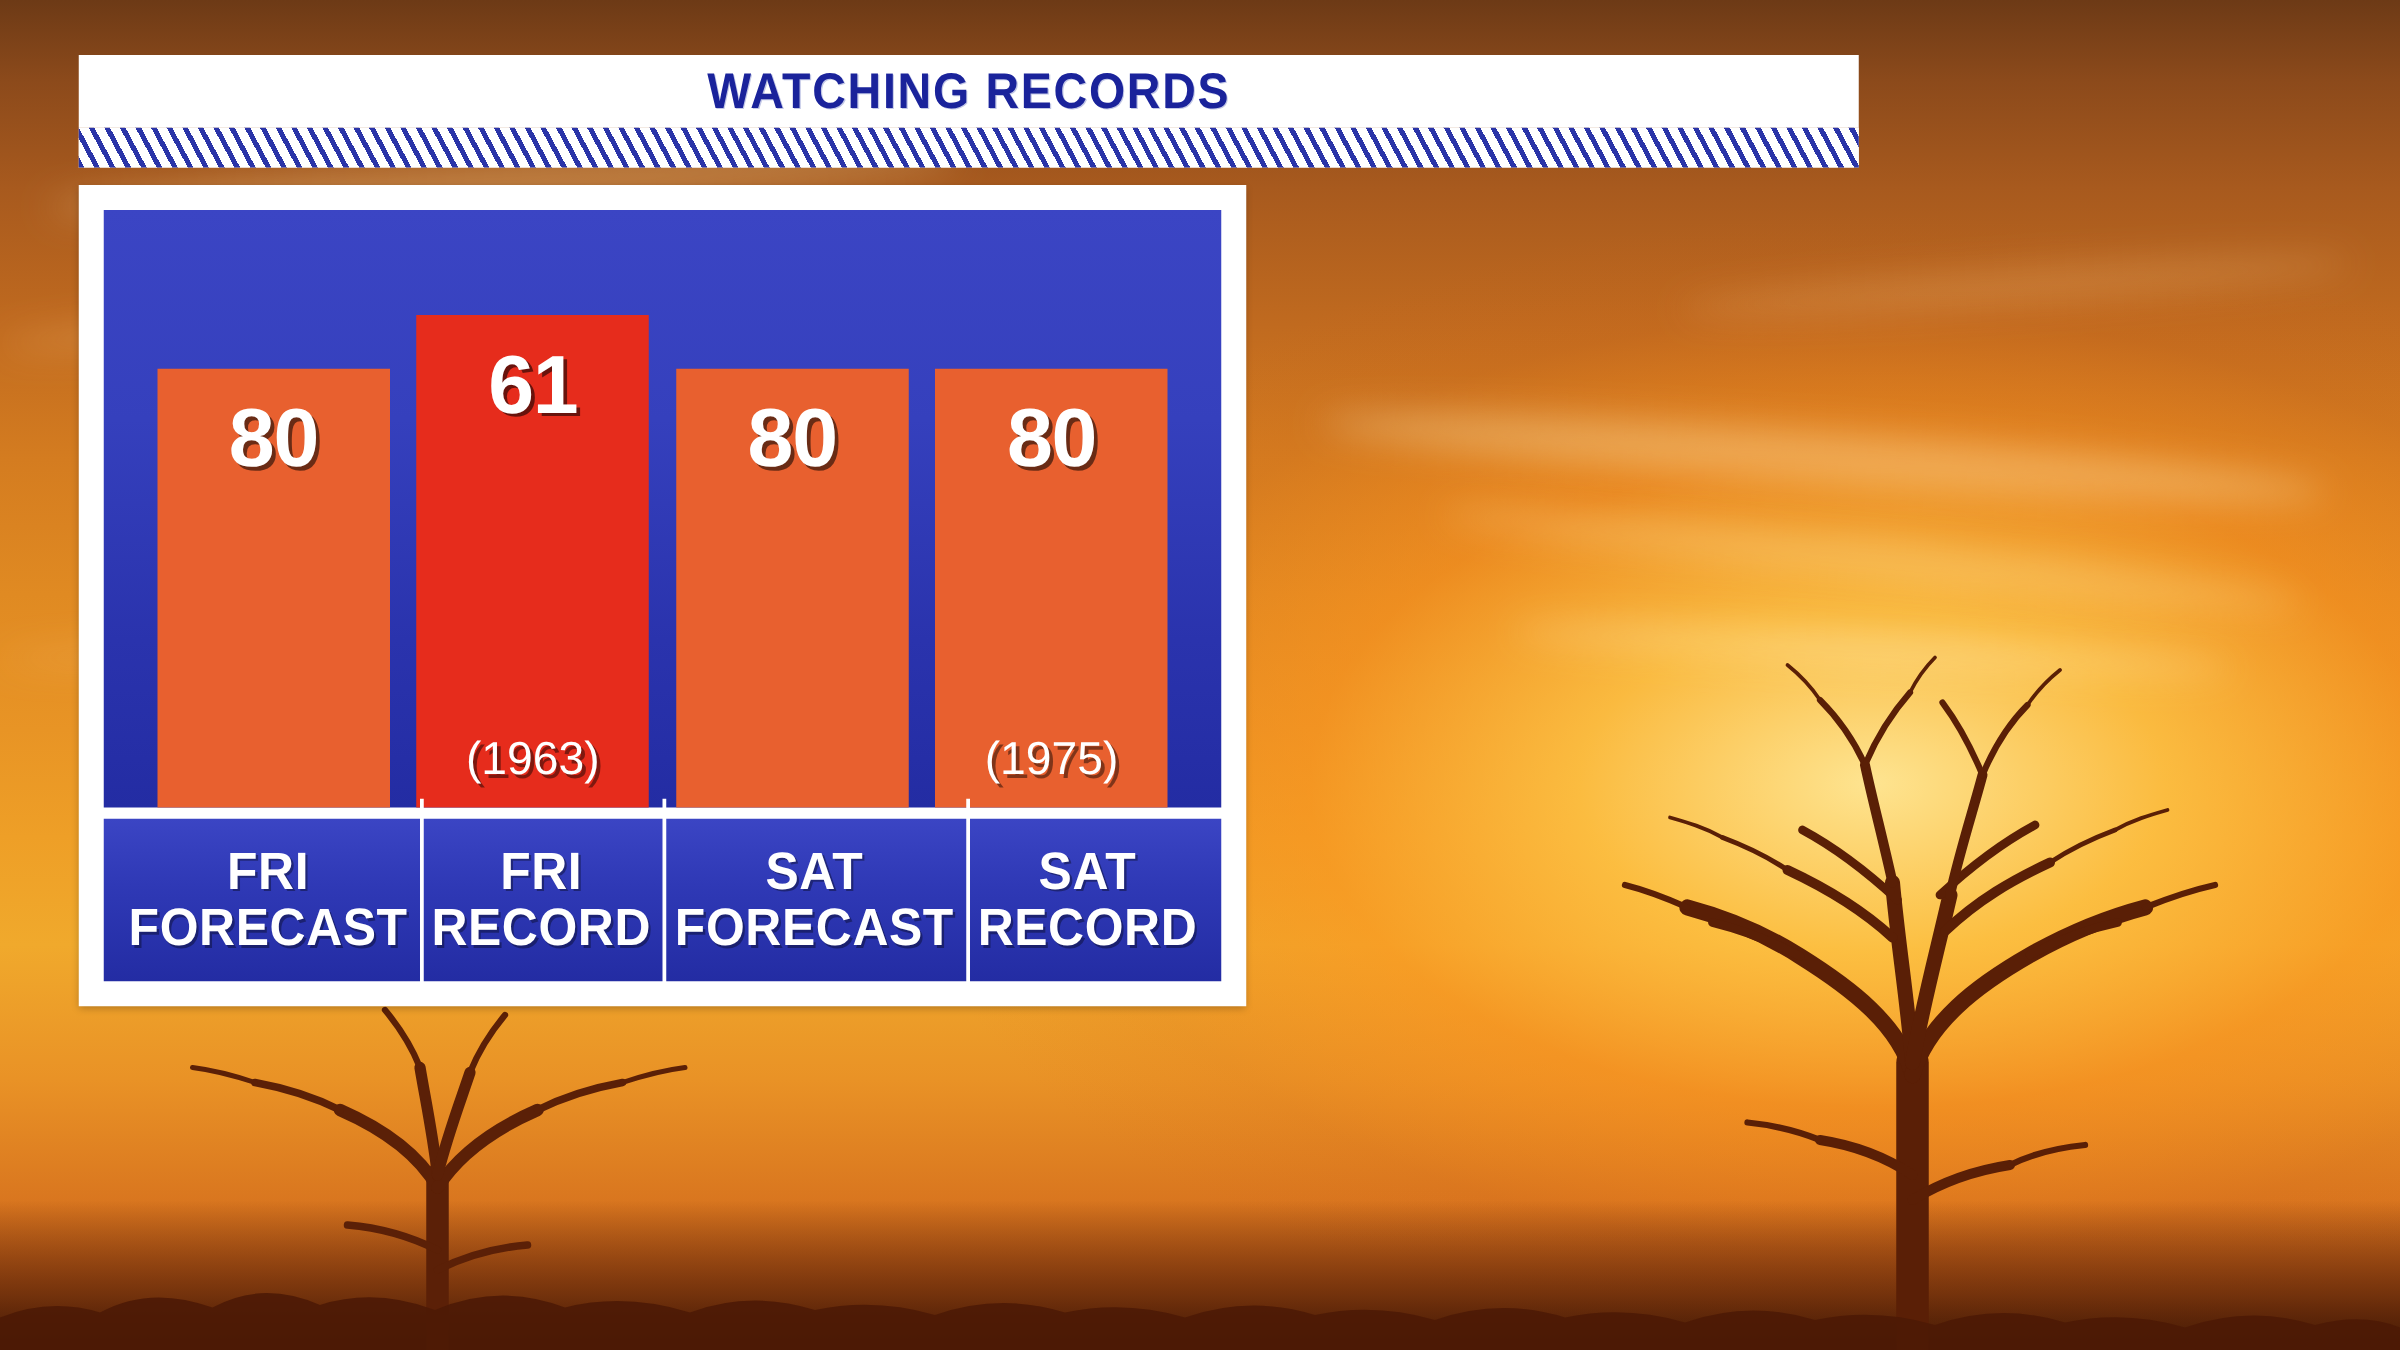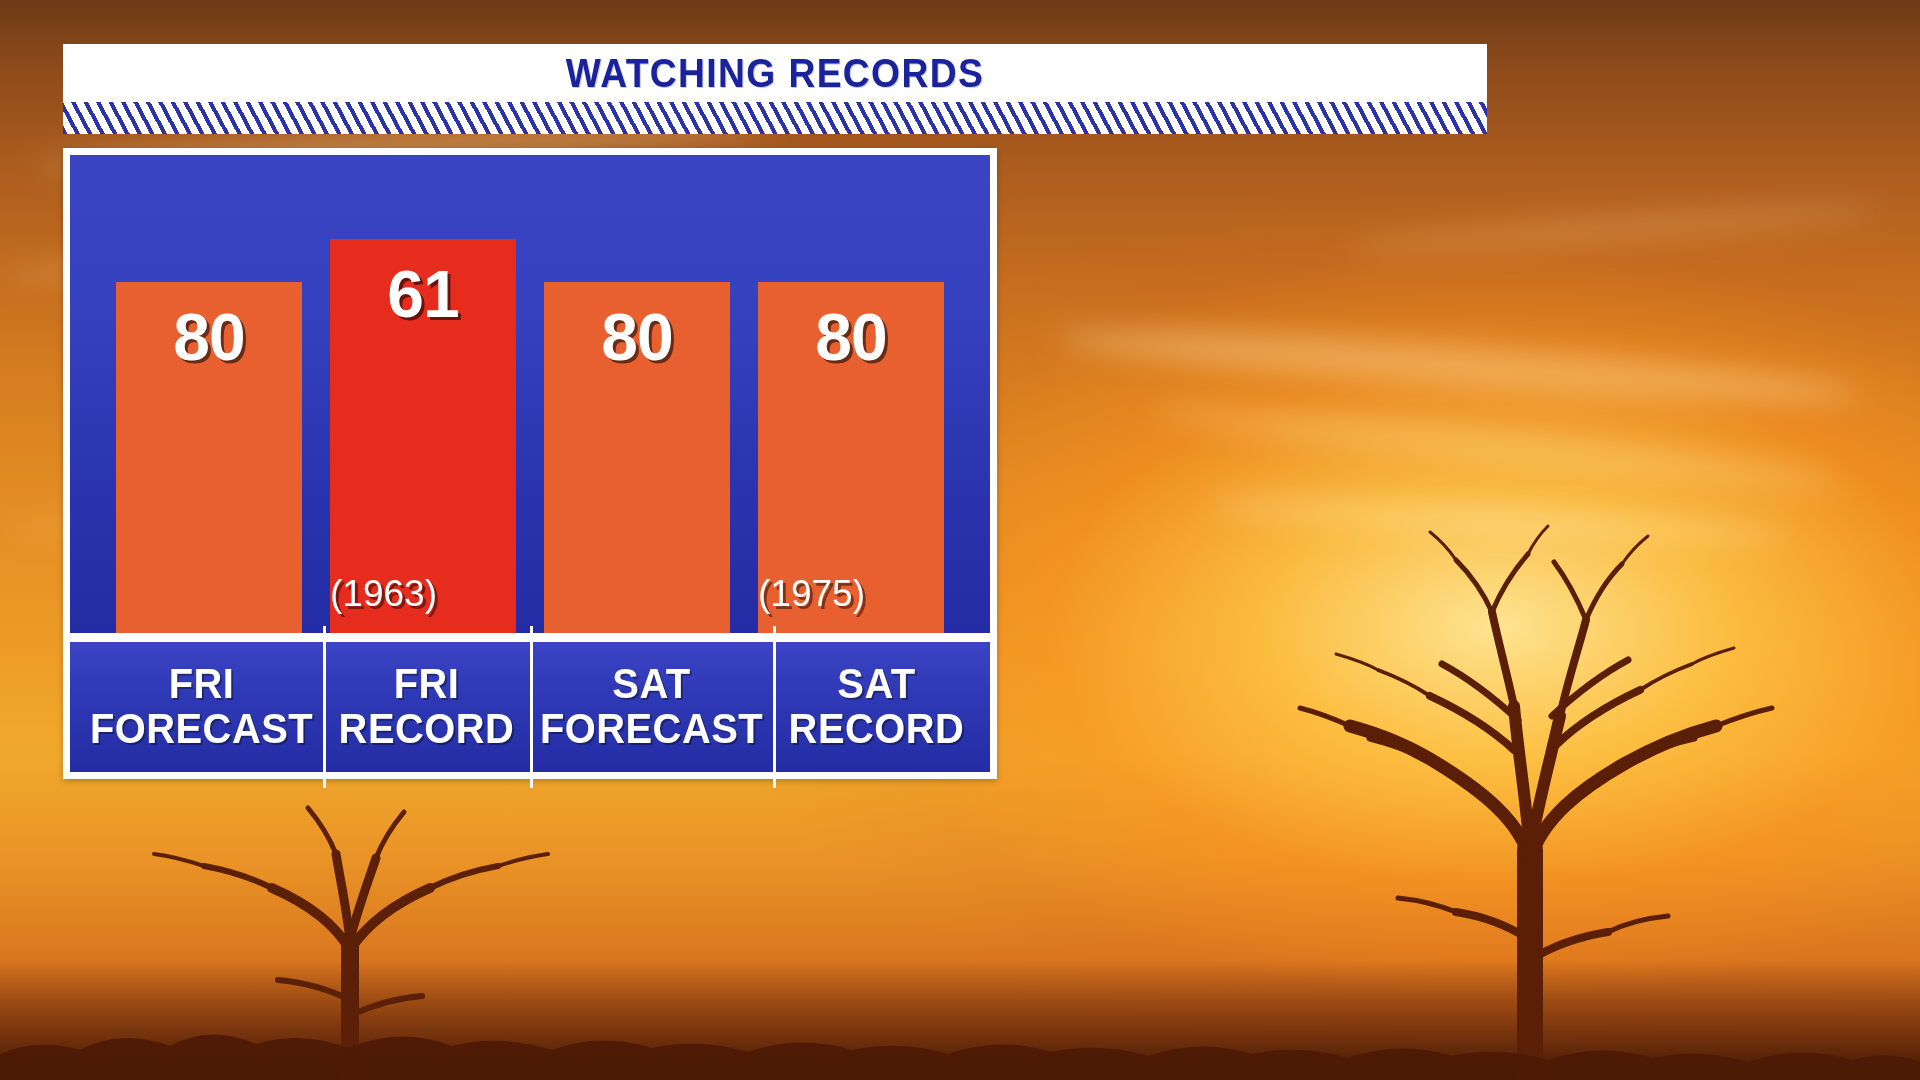--- a/index.html
+++ b/index.html
@@ -84,21 +84,21 @@
     background-color:#ffffff;
     background-image:repeating-linear-gradient(
         62deg,
         #2a34a8 0px, #2a34a8 4px,
         #ffffff 4px, #ffffff 11px);
   }
 
   .panel {
     margin-top:14px;
     background:#ffffff;
-    padding:7px;
+    padding:20px;
     box-shadow:0 2px 6px rgba(0,0,0,.25);
     width:934px;
   }
 
   .chart-area {
     position:relative;
     height:478px;
     background:linear-gradient(to bottom, #3b45c4 0%, #3540bd 35%, #2a33ad 72%, #232ca3 100%);
     display:flex;
     align-items:flex-end;
@@ -129,21 +129,21 @@
     font-size:66px;
     line-height:1;
     margin-top:22px;
     text-shadow:3px 3px 0 rgba(0,0,0,.55);
     letter-spacing:-1px;
   }
 
   .bar-year {
     position:absolute;
     bottom:18px; left:0; right:0;
-    text-align:left;
+    text-align:center;
     color:#ffffff;
     font-family:"Liberation Sans", sans-serif;
     font-weight:normal;
     font-size:37px;
     text-shadow:3px 3px 0 rgba(0,0,0,.45);
   }
 
   .footer {
     margin-top:9px;
     height:130px;

